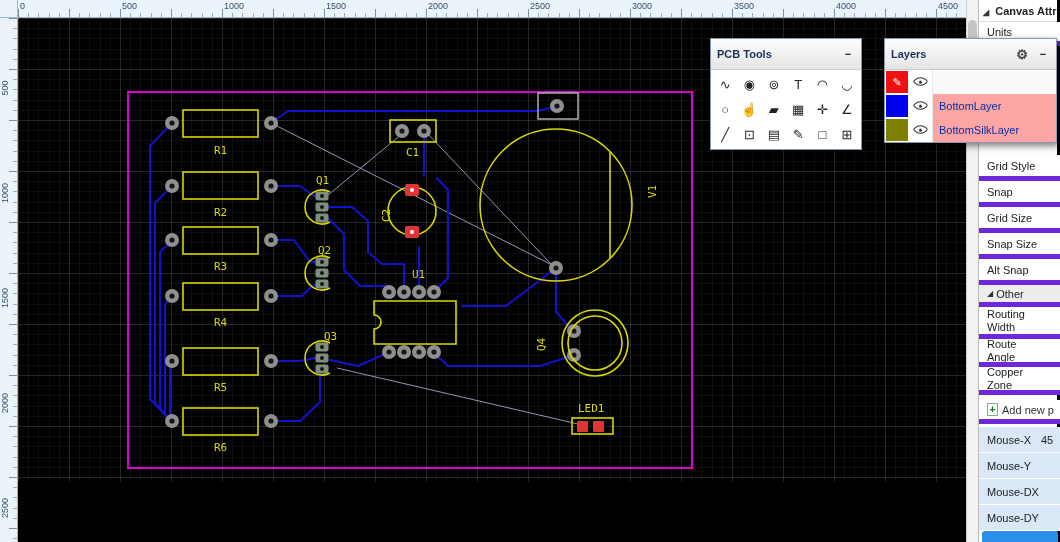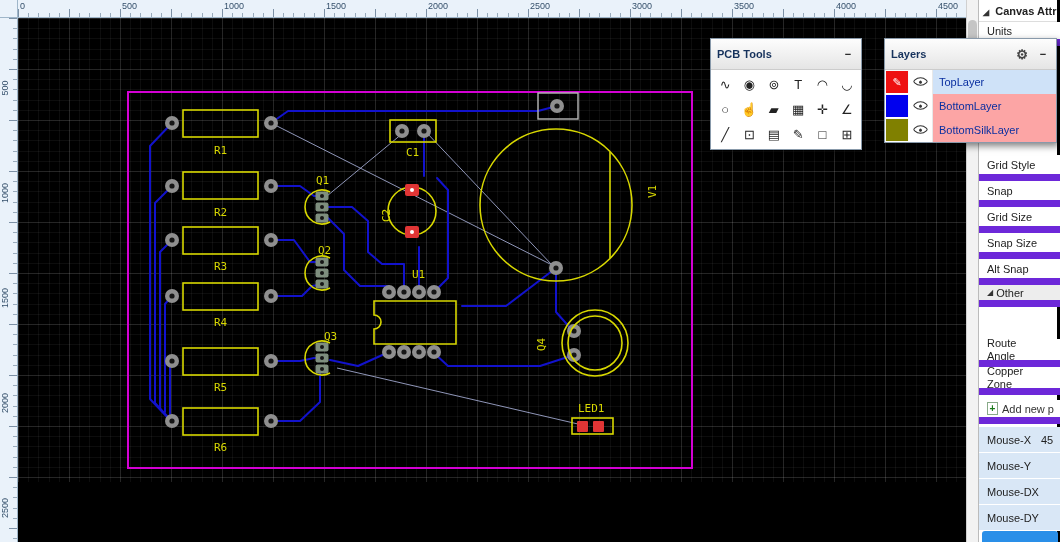--- a/index.html
+++ b/index.html
@@ -42,21 +42,21 @@
   
   .scrollbar{position:absolute;left:966px;top:0;width:12px;height:542px;background:#f2f2f2;
     border-left:1px solid #d0d0d0;z-index:4}
   .scroll-thumb{position:absolute;left:1px;top:20px;width:9px;height:72px;background:#c5c5c5;border-radius:5px}
 
   
   .right-panel{position:absolute;left:978px;top:0;width:79px;height:542px;background:#fff;
     border-left:1px solid #bbb;z-index:5;font-size:11px;color:#222}
   .rp-header{height:22px;line-height:22px;padding-left:4px;font-weight:bold;border-bottom:1px solid #ddd;
     white-space:nowrap;overflow:hidden}
-  .rp-row{position:absolute;left:0;width:82px;padding-left:8px;border-bottom:7px solid #6d28d9;
+  .rp-row{position:absolute;left:0;width:82px;padding-left:8px;border-bottom:5px solid #6d28d9;
     display:flex;align-items:center;background:#fff;white-space:nowrap;overflow:hidden}
   .rp-section{background:#ededed}
   .tri{font-size:8px;color:#333;margin-right:3px}
   .two-line{flex-direction:column;align-items:flex-start;justify-content:center;line-height:13px}
   .mouse-row{background:#d9e7f6;border-bottom:1px solid #fff}
   .mouse-val{position:absolute;left:62px}
   .add-row{color:#333}
   .add-icon{display:inline-block;width:11px;height:13px;border:1px solid #88aa88;color:#1a7a1a;
     font-size:10px;line-height:11px;text-align:center;margin-right:4px;background:#fff;font-weight:bold}
   .rp-bottom-btn{position:absolute;left:3px;top:531px;width:76px;height:11px;background:#2a8fe8;
@@ -292,20 +292,24 @@
     <div class="rp-row" style="top:181px;height:26px">Snap</div>
     <div class="rp-row" style="top:207px;height:26px">Grid Size</div>
     <div class="rp-row" style="top:233px;height:26px">Snap Size</div>
     <div class="rp-row" style="top:259px;height:26px">Alt Snap</div>
 
     <div class="rp-row rp-section" style="top:285px;height:22px">
       <span class="tri">◢</span>
       <span>Other</span>
     </div>
 
+    <div class="rp-row two-line" style="top:307px;height:32px">
+      <span>Routing</span>
+      <span>Width</span>
+    </div>
     <div class="rp-row two-line" style="top:339px;height:28px">
       <span>Route</span>
       <span>Angle</span>
     </div>
     <div class="rp-row two-line" style="top:367px;height:28px">
       <span>Copper</span>
       <span>Zone</span>
     </div>
 
     <div class="rp-row add-row" style="top:400px;height:24px">
@@ -404,21 +408,20 @@
       <span class="gear">⚙</span>
       <span class="panel-min">−</span>
     </div>
     <div class="layer-row selected">
       <div class="swatch" style="background: rgb(238, 17, 17);">
         <span class="pencil">✎</span>
       </div>
       <div class="eye-cell">
           <span class="eye"></span>
         </div>
-      <div class="layer-name">TopLayer</div>
     </div>
     <div class="layer-row">
       <div class="swatch" style="background: rgb(0, 0, 238);"></div>
       <div class="eye-cell">
           <span class="eye"></span>
         </div>
       <div class="layer-name">BottomLayer</div>
     </div>
     <div class="layer-row">
       <div class="swatch" style="background: rgb(128, 128, 0);"></div>

